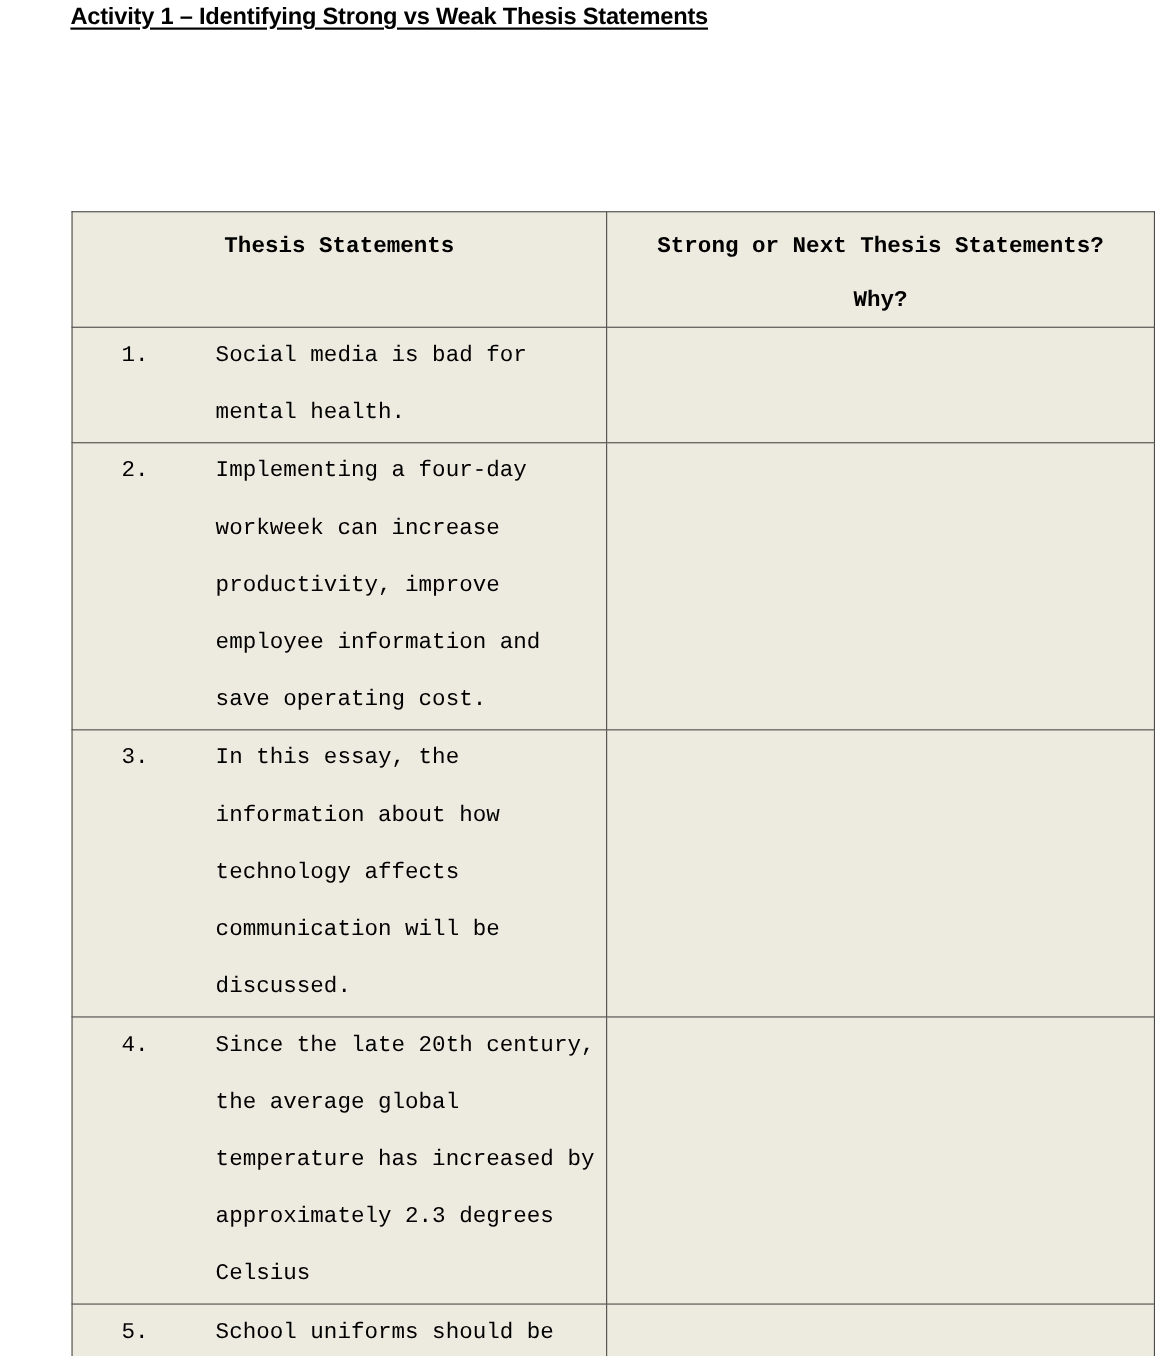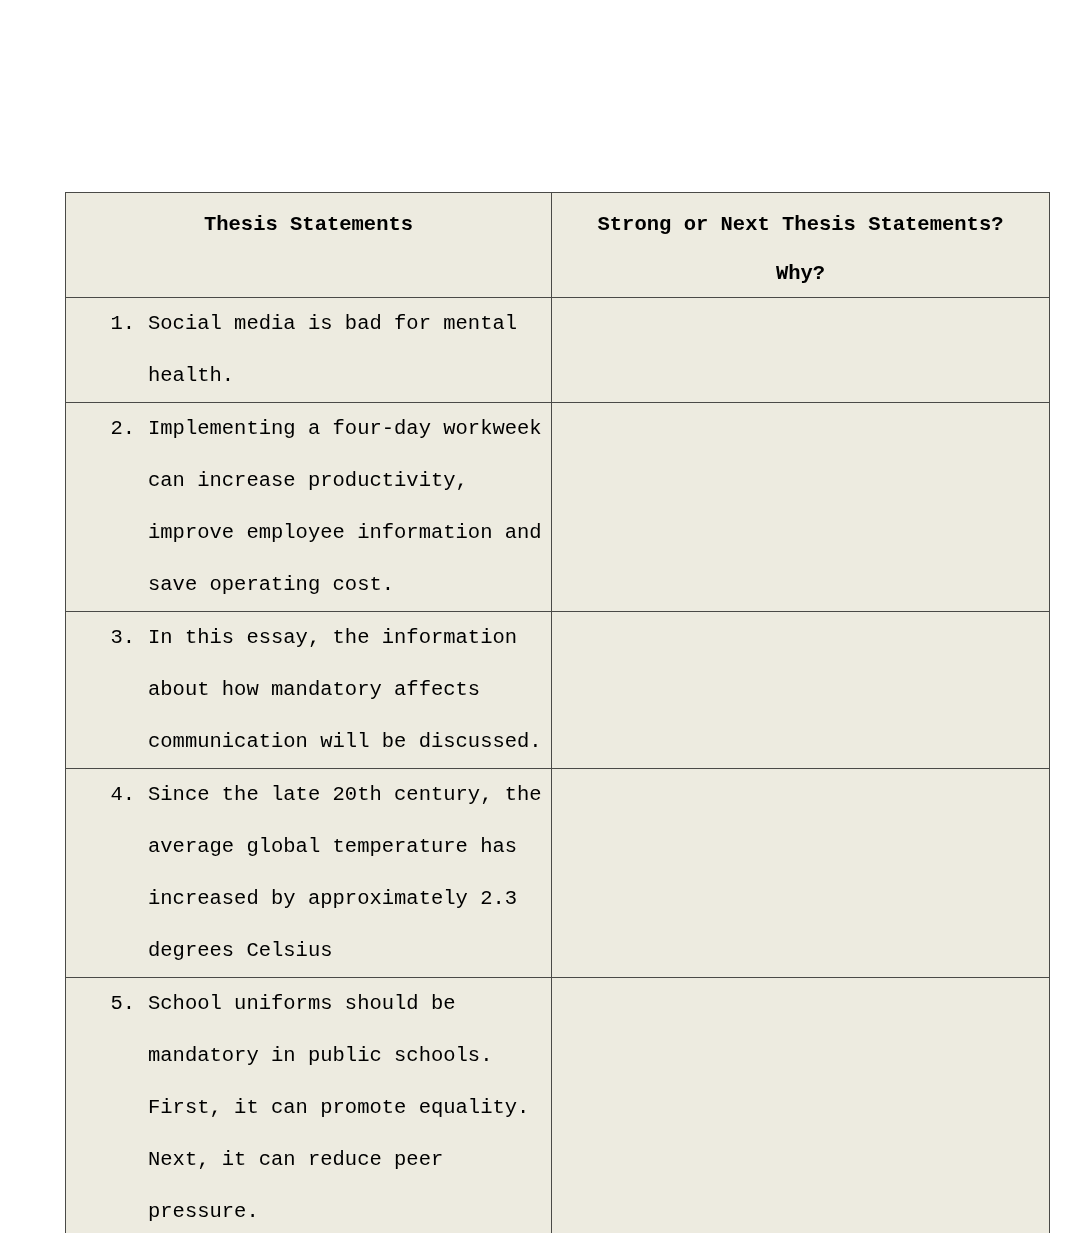--- a/index.html
+++ b/index.html
@@ -109,27 +109,29 @@
   }
   .numbered-item .item-number {
     position: absolute;
     left: 33px;
     top: 0;
     width: 36px;
     text-align: right;
   }
   .numbered-item .item-text {
     display: block;
+    margin-left: 48px;
   }
 </style>
 </head>
 <body>
 
 <div class="page">
 
+  <div class="worksheet-title">Activity 1 – Identifying Strong vs Weak Thesis Statements</div>
 
 
   <table class="activity-table">
     <colgroup>
       <col class="col-statement">
       <col class="col-answer">
     </colgroup>
     <thead>
       <tr>
         <th class="head-cell">
@@ -164,21 +166,21 @@
         </td>
         <td class="answer-cell">
           <span></span>
         </td>
       </tr>
 
       <tr>
         <td class="stmt-cell row-3">
           <div class="numbered-item">
             <span class="item-number">3.</span>
-            <span class="item-text">In this essay, the information about how mandatory affects communication will be discussed.</span>
+            <span class="item-text">In this essay, the information about how technology affects communication will be discussed.</span>
           </div>
         </td>
         <td class="answer-cell">
           <span></span>
         </td>
       </tr>
 
       <tr>
         <td class="stmt-cell row-4">
           <div class="numbered-item">

